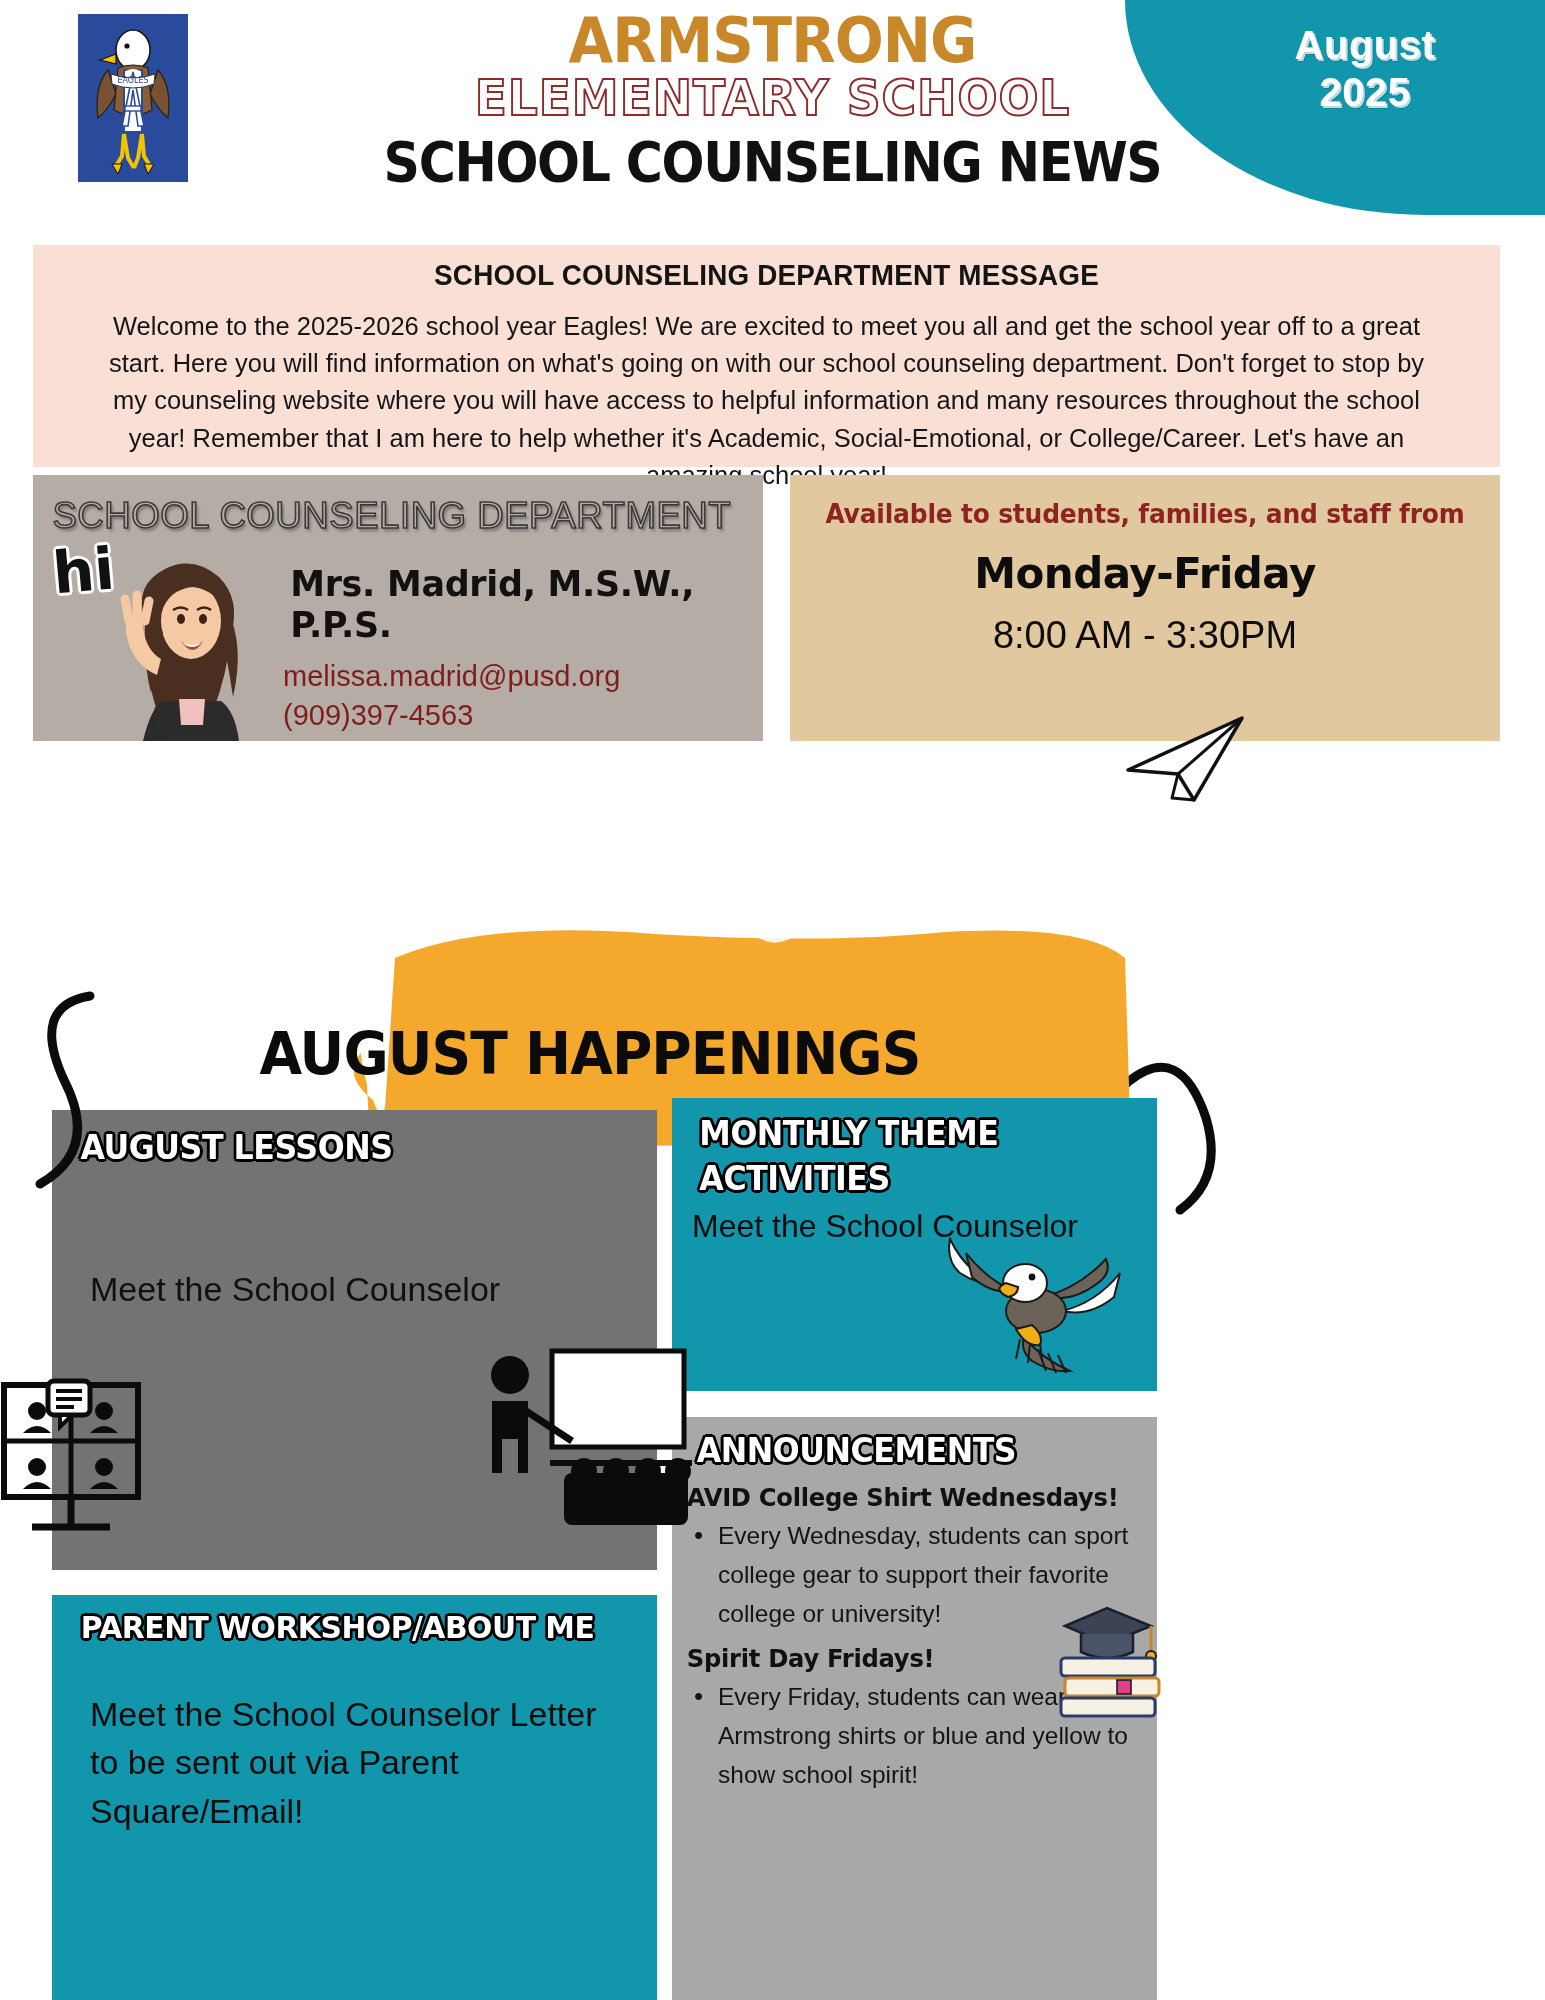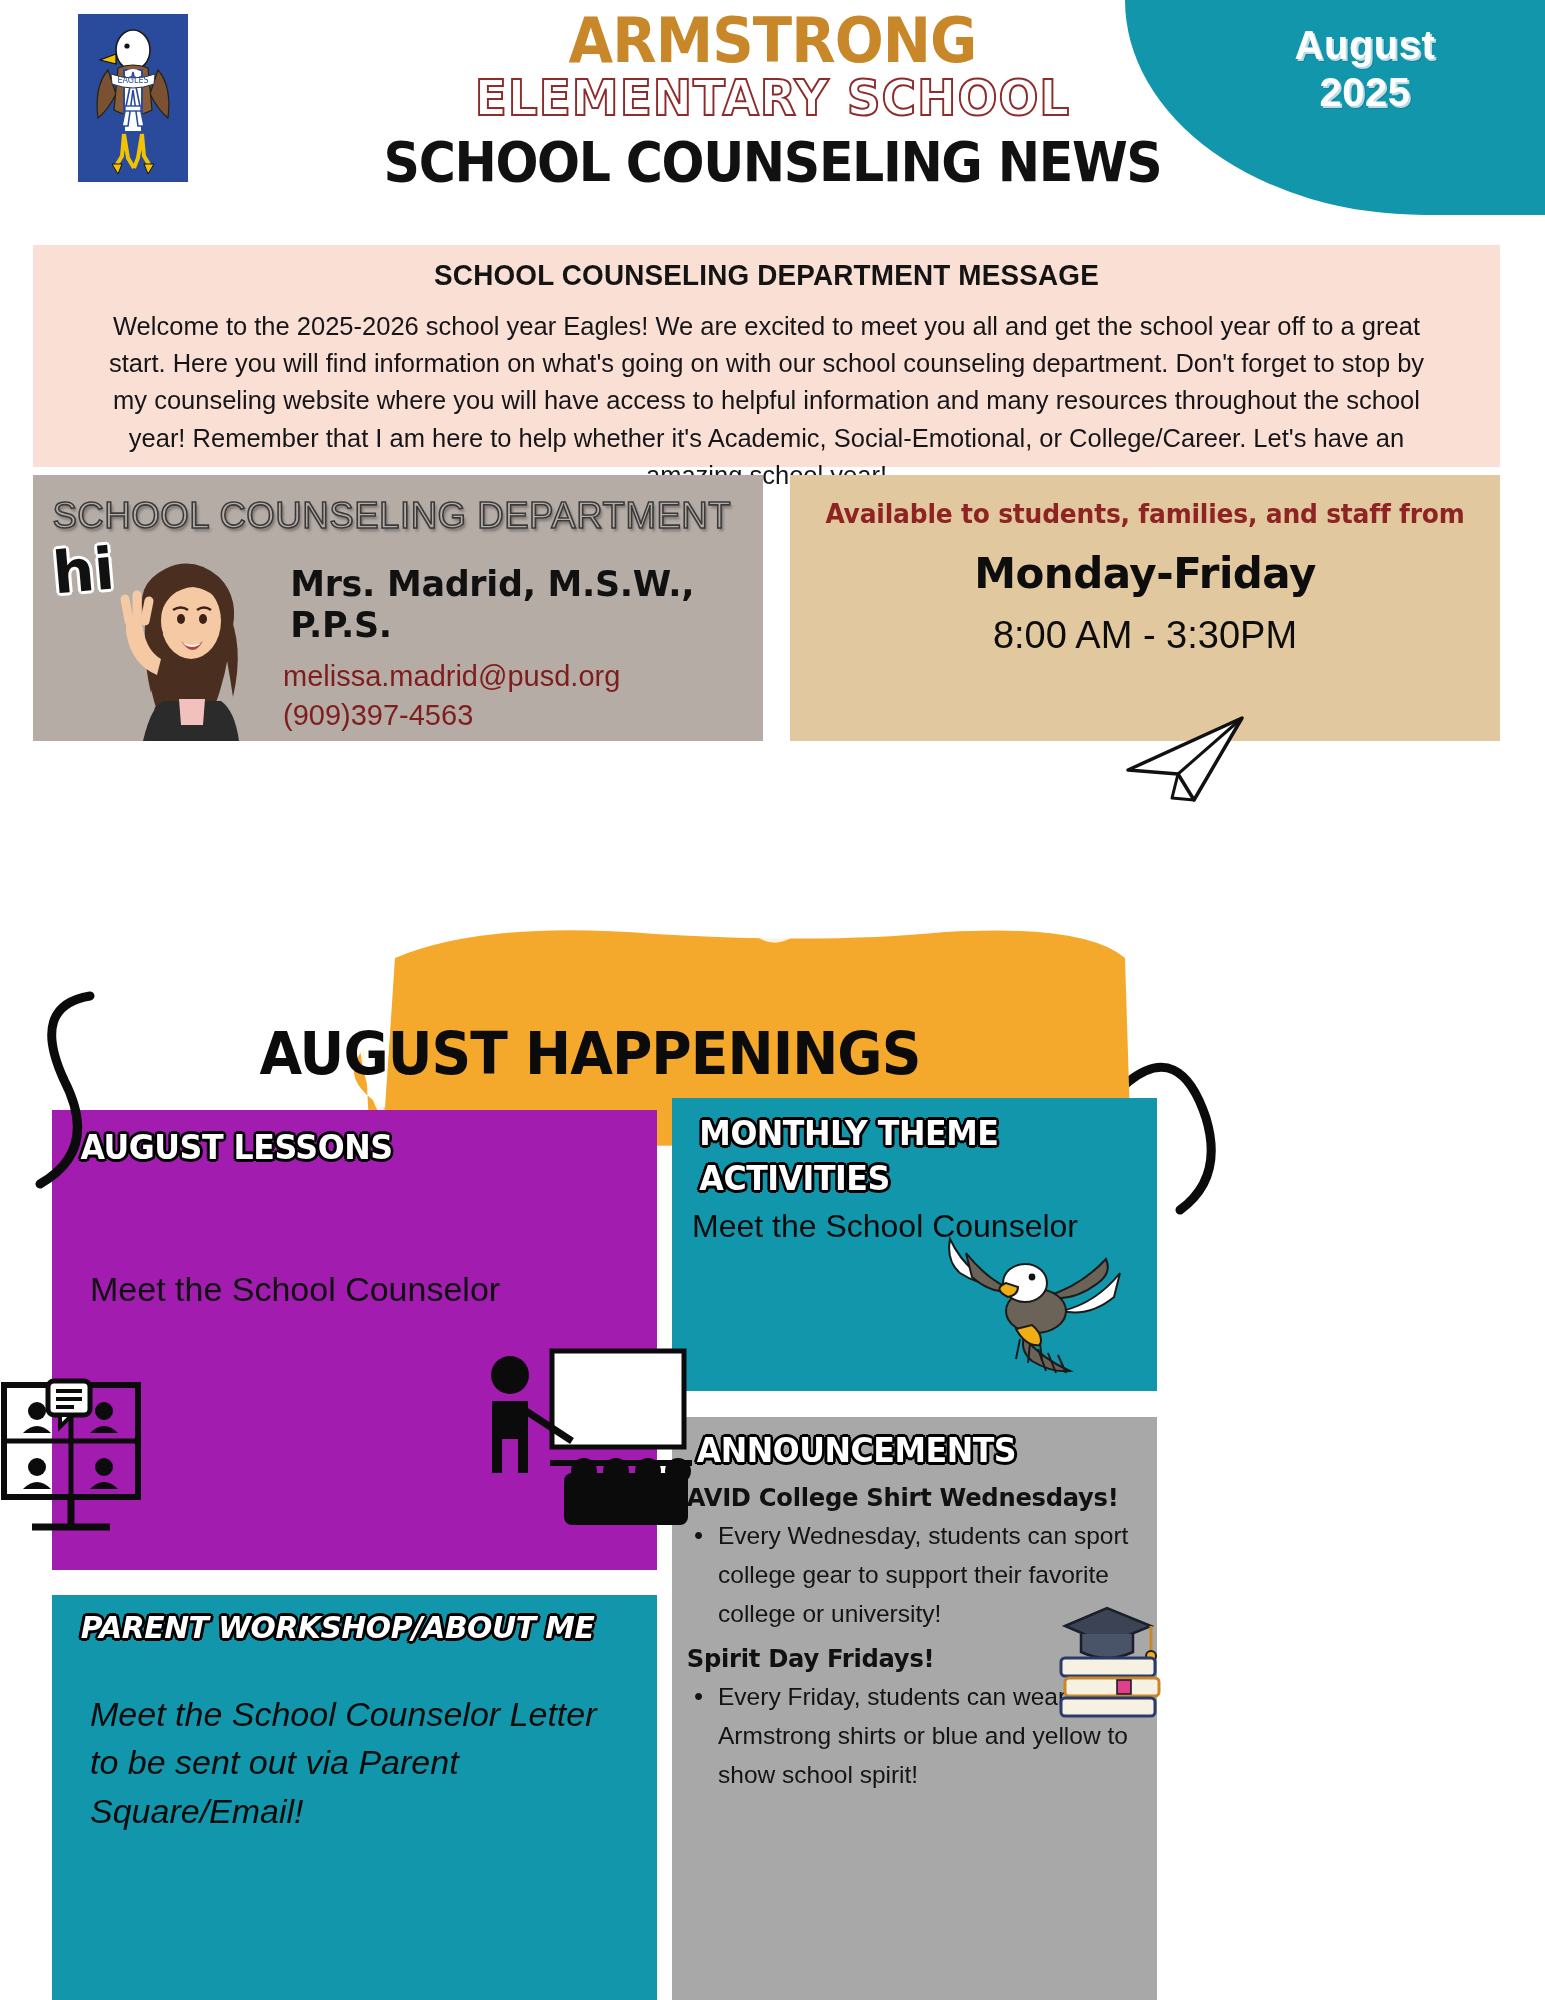--- a/index.html
+++ b/index.html
@@ -159,24 +159,24 @@
     font-size:58px; font-weight:bold; color:#0b0b0b;
     letter-spacing:-1px;
     font-family:"DejaVu Sans", sans-serif;
     transform:scaleX(0.95);
   }
   .squiggle-left{ position:absolute; left:10px; top:980px; z-index:5; }
   .squiggle-right{ position:absolute; left:1010px; top:1060px; z-index:1; }
 
   
   .box{ position:absolute; z-index:3; }
-  .box-lessons{ left:52px; top:1110px; width:605px; height:460px; background:#a21caf; }
+  .box-lessons{ left:52px; top:1110px; width:605px; height:460px; background:#737373; }
   .box-theme{ left:672px; top:1098px; width:485px; height:293px; background:#1296ac; }
   .box-announce{ left:672px; top:1417px; width:485px; height:583px; background:#a8a8a8; }
-  .box-parent{ left:52px; top:1595px; width:605px; height:405px; background:#1296ac;font-style:italic; }
+  .box-parent{ left:52px; top:1595px; width:605px; height:405px; background:#1296ac; }
 
   .hdr-outline{
     font-size:33px; font-weight:bold; color:#ffffff;
     letter-spacing:-0.5px;
     font-family:"DejaVu Sans", sans-serif;
     text-shadow: -2.2px -2.2px 0 #000, 2.2px -2.2px 0 #000,
                  -2.2px 2.2px 0 #000, 2.2px 2.2px 0 #000,
                  -3px 0 0 #000, 3px 0 0 #000, 0 -3px 0 #000, 0 3px 0 #000;
     transform:scaleX(0.96);
     display:inline-block;

